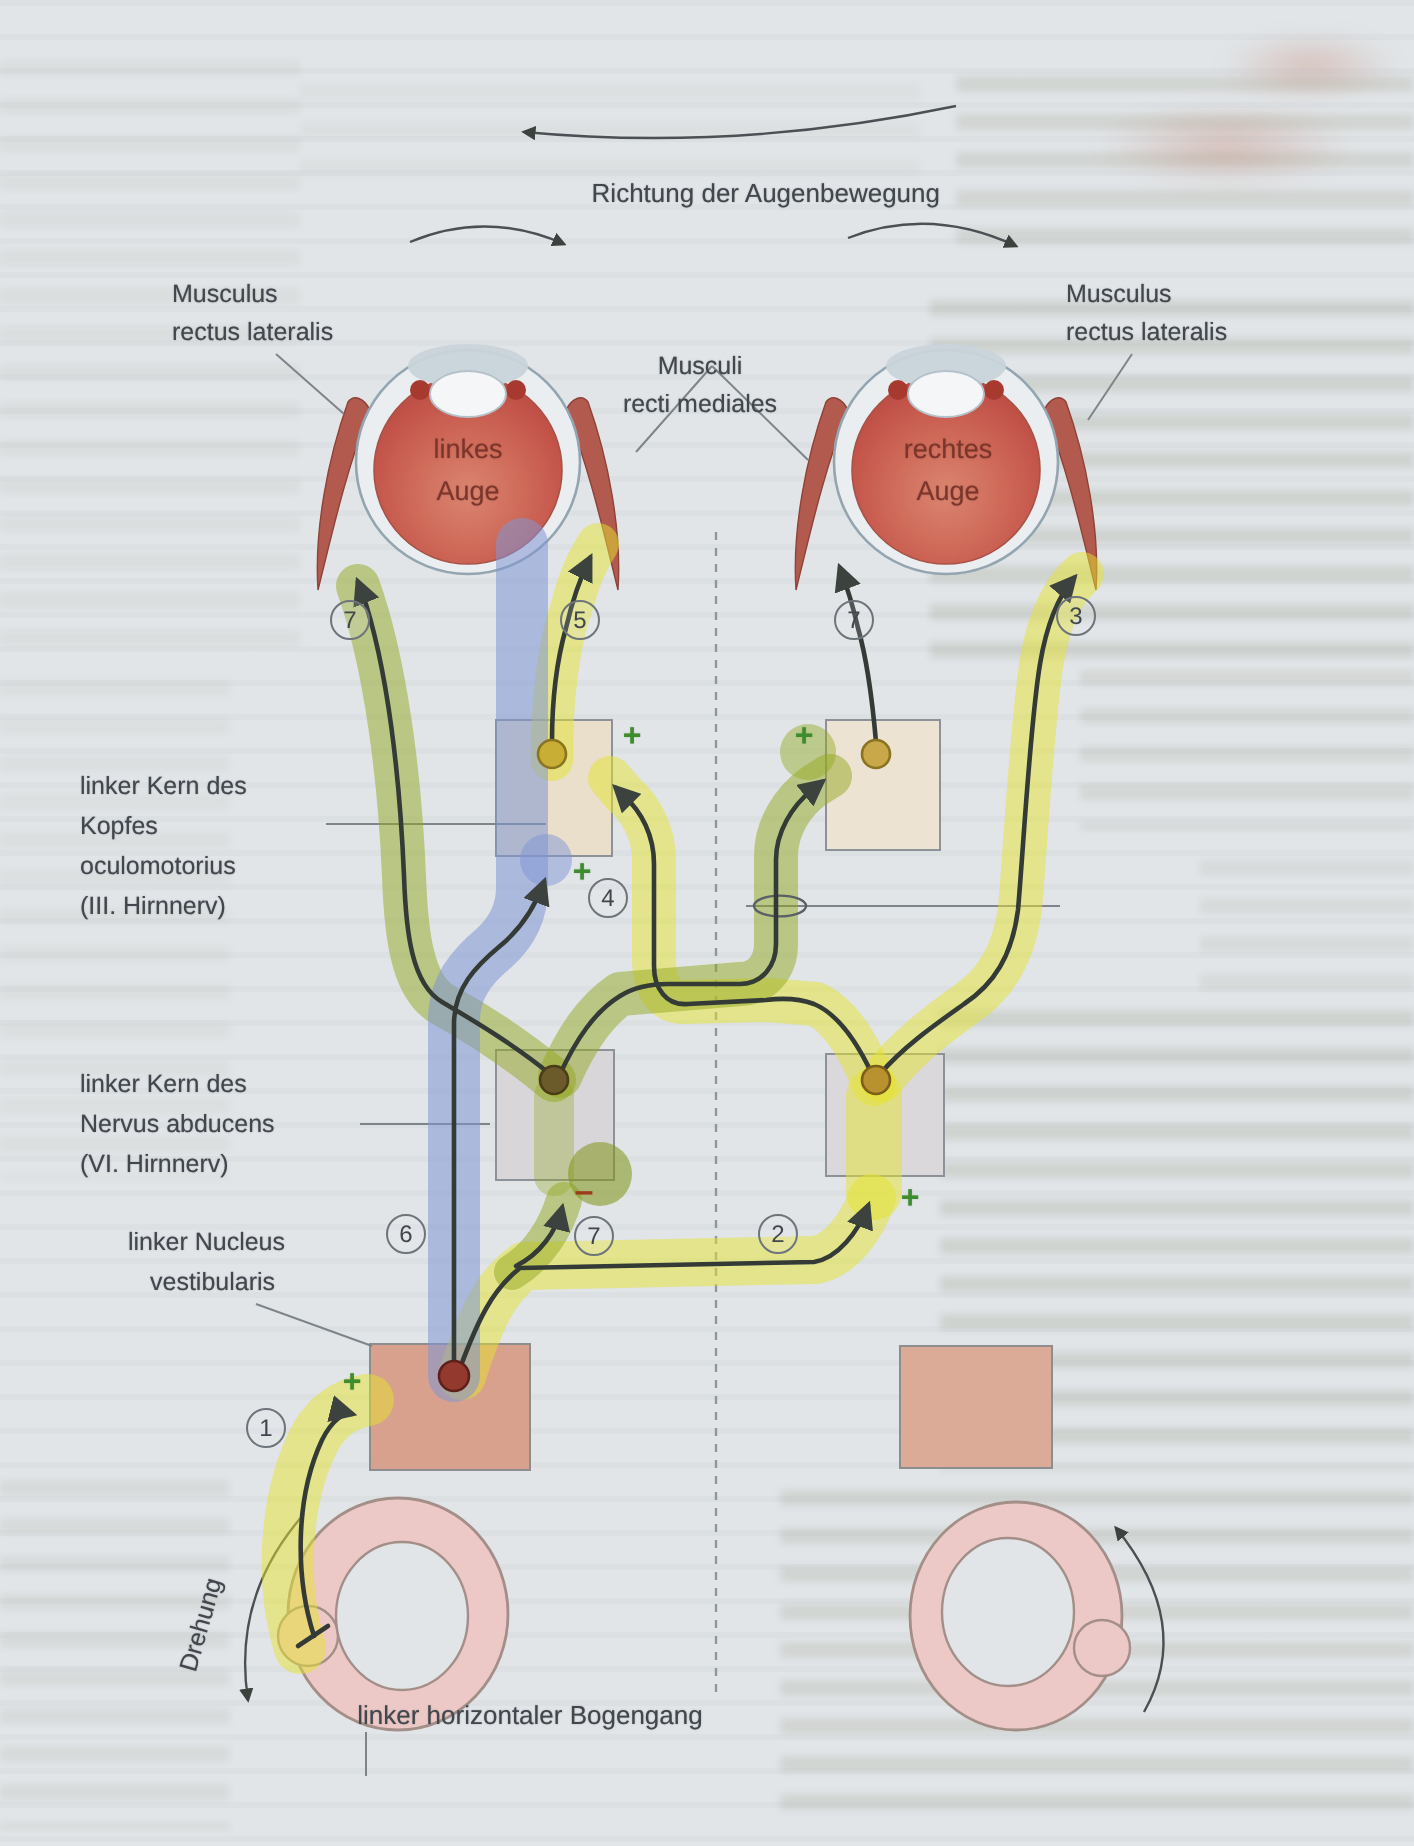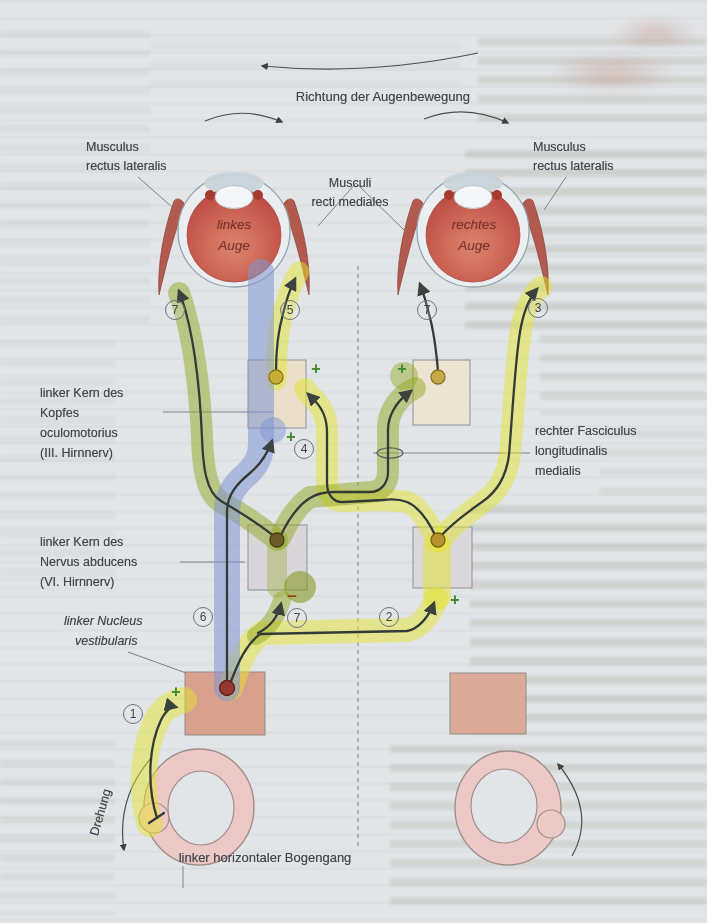--- a/index.html
+++ b/index.html
@@ -9,21 +9,21 @@
         background:repeating-linear-gradient(180deg, rgba(150,158,165,0.07) 0 3px, rgba(0,0,0,0) 3px 17px);}
   .bleed{position:absolute;z-index:0;filter:blur(1.8px);
         background:repeating-linear-gradient(180deg, rgba(125,124,92,0.22) 0 8px, rgba(0,0,0,0) 8px 19px);}
   .smudge{position:absolute;z-index:0;filter:blur(5px);border-radius:50%;
         background:radial-gradient(ellipse, rgba(186,96,70,0.28), rgba(186,96,70,0) 70%);}
   svg{position:absolute;left:0;top:0;z-index:2;}
   .lbl{position:absolute;z-index:3;font-size:12.5px;line-height:19px;color:#41474d;
        text-shadow:0 0 0.7px rgba(65,71,77,0.55);white-space:nowrap;}
   .ctr{text-align:center;}
   .eyelbl{position:absolute;z-index:3;font-size:13.5px;line-height:21px;color:#7c352b;
-       text-align:center;text-shadow:0 0 0.8px rgba(124,53,43,0.5);font-style:italic;}
+       text-align:center;text-shadow:0 0 0.8px rgba(124,53,43,0.5);}
   .num{position:absolute;z-index:4;width:20px;height:20px;border:1.4px solid #6d747a;
        border-radius:50%;font-size:12px;line-height:19px;text-align:center;color:#40464c;
        background:rgba(235,238,240,0.15);box-sizing:border-box;}
   .plus{position:absolute;z-index:4;font-size:16px;font-weight:bold;color:#3f8c2f;
        width:16px;text-align:center;text-shadow:0 0 0.6px rgba(63,140,47,0.6);}
   .minus{position:absolute;z-index:4;font-size:17px;font-weight:bold;color:#9c3a1c;
        width:16px;text-align:center;}
   .rot{transform:rotate(-74deg);transform-origin:center;}
 </style>
 </head>
@@ -184,31 +184,26 @@
     <span style="display:block">rechtes</span>
     <span style="display:block">Auge</span>
   </div>
 
   <div class="lbl" style="left:40px;top:383px;line-height:20px;">
     <span style="display:block">linker Kern des</span>
     <span style="display:block">Kopfes</span>
     <span style="display:block">oculomotorius</span>
     <span style="display:block">(III. Hirnnerv)</span>
   </div>
-  <div class="lbl" style="left:535px;top:421px;line-height:20px;">
-    <span style="display:block">rechter Fasciculus</span>
-    <span style="display:block">longitudinalis</span>
-    <span style="display:block">medialis</span>
-  </div>
   <div class="lbl" style="left:40px;top:532px;line-height:20px;">
     <span style="display:block">linker Kern des</span>
     <span style="display:block">Nervus abducens</span>
     <span style="display:block">(VI. Hirnnerv)</span>
   </div>
-  <div class="lbl" style="left:64px;top:611px;line-height:20px;font-style:italic;">
+  <div class="lbl" style="left:64px;top:611px;line-height:20px;">
     <span style="display:block">linker Nucleus</span>
     <span style="display:block;padding-left:11px">vestibularis</span>
   </div>
 
   <div class="lbl rot" style="left:66px;top:803px;width:70px;text-align:center;">Drehung</div>
   <div class="lbl ctr" style="left:140px;top:848px;width:250px;font-size:13px;">linker horizontaler Bogengang</div>
 
   <div class="num" style="left:123px;top:704px;">1</div>
   <div class="num" style="left:379px;top:607px;">2</div>
   <div class="num" style="left:528px;top:298px;">3</div>

